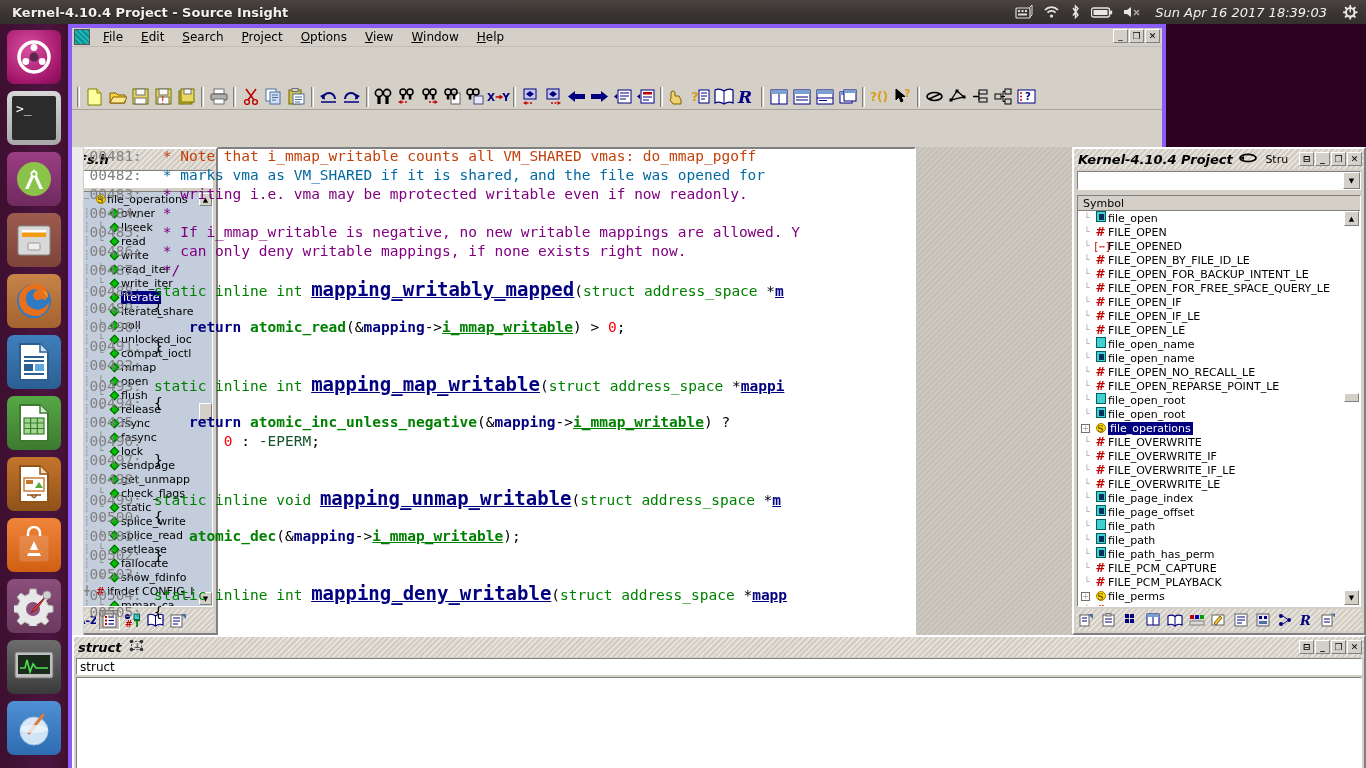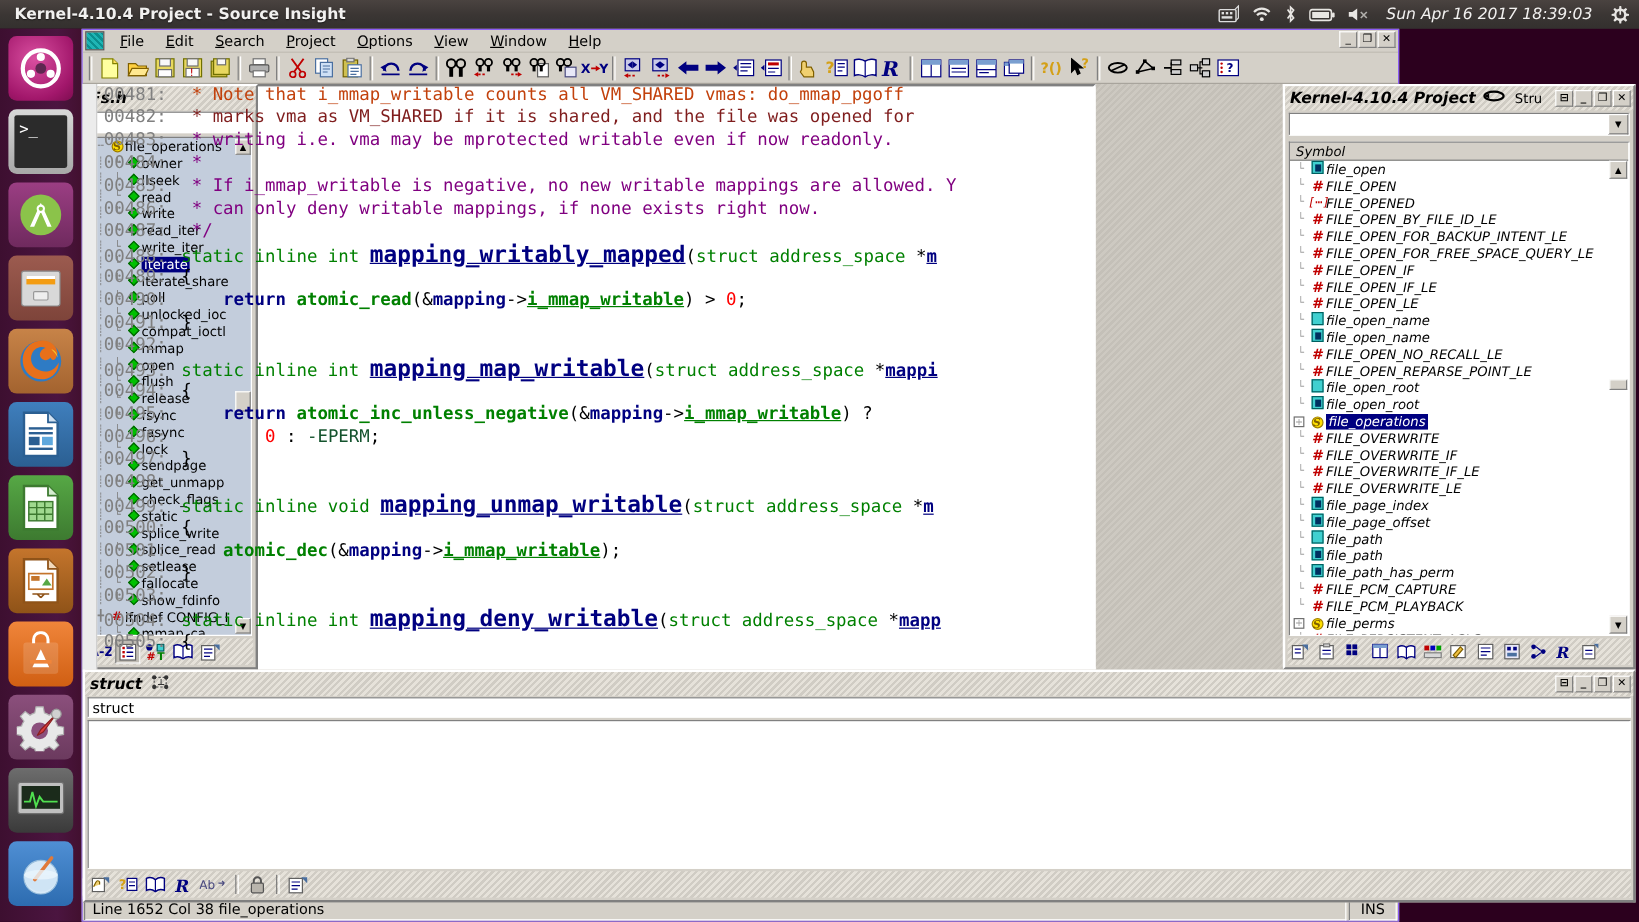--- a/index.html
+++ b/index.html
@@ -33,22 +33,22 @@
     background-image: linear-gradient(to right, #3d0f30, #4b1540 70%, #42102f);
     padding-top: 3px;
   }
   .lic { position: relative; width: 54px; height: 54px; margin: 3px auto 7px auto; border-radius: 7px;
          display:flex; align-items:center; justify-content:center; overflow:hidden; }
 
   
   #si-window {
     position: absolute; left: 68px; top: 24px; width: 1098px; height: 744px;
     background: #d4d0c8;
-    border: 1px solid #8b5cf6;
-    display: flex; flex-direction: column;
+    border: 4px solid #8b5cf6;
+    display: flex; flex-direction: column; gap: 37px;
   }
   #si-menubar {
     height: 19px; background: #d4d0c8; display: flex; align-items: center;
     font-size: 12px; color: #000; position: relative;
     border-bottom: 1px solid #c0bcb4;
   }
   #si-menubar .appicon { width:16px;height:16px;margin:0 4px 0 2px;
      background: repeating-linear-gradient(45deg,#1fb5b5 0 2px,#0a8f8f 2px 4px); border:1px solid #555; }
   #si-menubar .mi { padding: 2px 9px; cursor: default; }
   #si-menubar .mi u { text-decoration: underline; }
@@ -112,21 +112,21 @@
            width:15px;height:15px; display:flex;align-items:center;justify-content:center;font-size:7px; }
   .sbthumb { background:#d4d0c8; border:1px solid; border-color:#fff #808080 #808080 #fff; }
 
   
   #panel-sym { left:1000px; top:0; width:294px; height:488px; }
   #sym-combo { height:19px; margin:2px 3px; background:#fff; border:1px solid;
                border-color:#808080 #fff #fff #808080; display:flex; }
   #sym-combo .cbtn { margin-left:auto; width:17px; background:#d4d0c8; border:1px solid;
                      border-color:#fff #808080 #808080 #fff; display:flex;align-items:center;justify-content:center;font-size:7px;}
   #sym-list { position:absolute; left:3px; top:46px; right:3px; bottom:26px; background:#fff;
-              border:1px solid; border-color:#808080 #fff #fff #808080; overflow:hidden;font-style:italic; }
+              border:1px solid; border-color:#808080 #fff #fff #808080; overflow:hidden; }
   #sym-hdr { height:15px; background:#d4d0c8; border-bottom:1px solid #808080; display:flex; align-items:center;
              font-size:11px; padding-left:5px; }
   .sr { display:flex; align-items:center; height:14px; font-size:11px; padding-left:3px; white-space:nowrap; }
   .sr .d { width:12px; color:#a0a0a0; font-size:9px; text-align:center;}
   .sr .g { width:15px; text-align:center; }
   .sr.sel .t { background:#000080; color:#fff; padding:0 2px; }
   .g-hash { color:#c00000; font-weight:bold; font-size:12px; font-family:"DejaVu Sans", sans-serif;}
   .g-file { display:inline-block;width:10px;height:11px;background:#40d0d0;border:1px solid #006060; }
   .g-func { display:inline-block;width:10px;height:11px;background:#40d0d0;border:1px solid #006060;
             position:relative; }
@@ -892,21 +892,21 @@
               <path d="M11 1 L16 1 L16 6 Z" fill="#4a6fa0"></path>
             </svg>
           </div>
       </div>
     </div>
 
     <div id="panel-code">
       <div class="gutter"></div>
       <div id="code-area">
           <div class="cl"><span class="lnum">  00481:</span><span style="color:#c2410c;"> * Note that i_mmap_writable counts all VM_SHARED vmas: do_mmap_pgoff</span></div>
-          <div class="cl"><span class="lnum">  00482:</span><span style="color:#7f1d1d;"> * marks vma as VM_SHARED if it is shared, and the file was opened for</span></div>
+          <div class="cl"><span class="lnum">  00482:</span><span style="color:#0369a1;"> * marks vma as VM_SHARED if it is shared, and the file was opened for</span></div>
           <div class="cl"><span class="lnum">  00483:</span><span style="color:#800080;"> * writing i.e. vma may be mprotected writable even if now readonly.</span></div>
           <div class="cl"><span class="lnum">  00484:</span><span style="color:#800080;"> *</span></div>
           <div class="cl"><span class="lnum">  00485:</span><span style="color:#800080;"> * If i_mmap_writable is negative, no new writable mappings are allowed. Y</span></div>
           <div class="cl"><span class="lnum">  00486:</span><span style="color:#800080;"> * can only deny writable mappings, if none exists right now.</span></div>
           <div class="cl"><span class="lnum">  00487:</span><span style="color:#800080;"> */</span></div>
           <div class="cl"><span class="lnum">  00488:</span><span style="color:#008000;">static inline int </span><span style="color:#000080;font-weight:bold;font-size:19px;text-decoration:underline;">mapping_writably_mapped</span><span style="color:#000000;">(</span><span style="color:#008000;">struct </span><span style="color:#008000;">address_space </span><span style="color:#000000;">*</span><span style="color:#000080;font-weight:bold;text-decoration:underline;">m</span></div>
           <div class="cl"><span class="lnum">  00489:</span><span style="color:#000000;">{</span></div>
           <div class="cl"><span class="lnum">  00490:</span><span style="color:#000000;">    </span><span style="color:#000080;font-weight:bold;">return </span><span style="color:#008000;font-weight:bold;">atomic_read</span><span style="color:#000000;">(&amp;</span><span style="color:#000080;font-weight:bold;">mapping</span><span style="color:#000000;">-&gt;</span><span style="color:#008000;font-weight:bold;text-decoration:underline;">i_mmap_writable</span><span style="color:#000000;">) &gt; </span><span style="color:#ff0000;">0</span><span style="color:#000000;">;</span></div>
           <div class="cl"><span class="lnum">  00491:</span><span style="color:#000000;">}</span></div>
           <div class="cl"><span class="lnum">  00492:</span></div>

